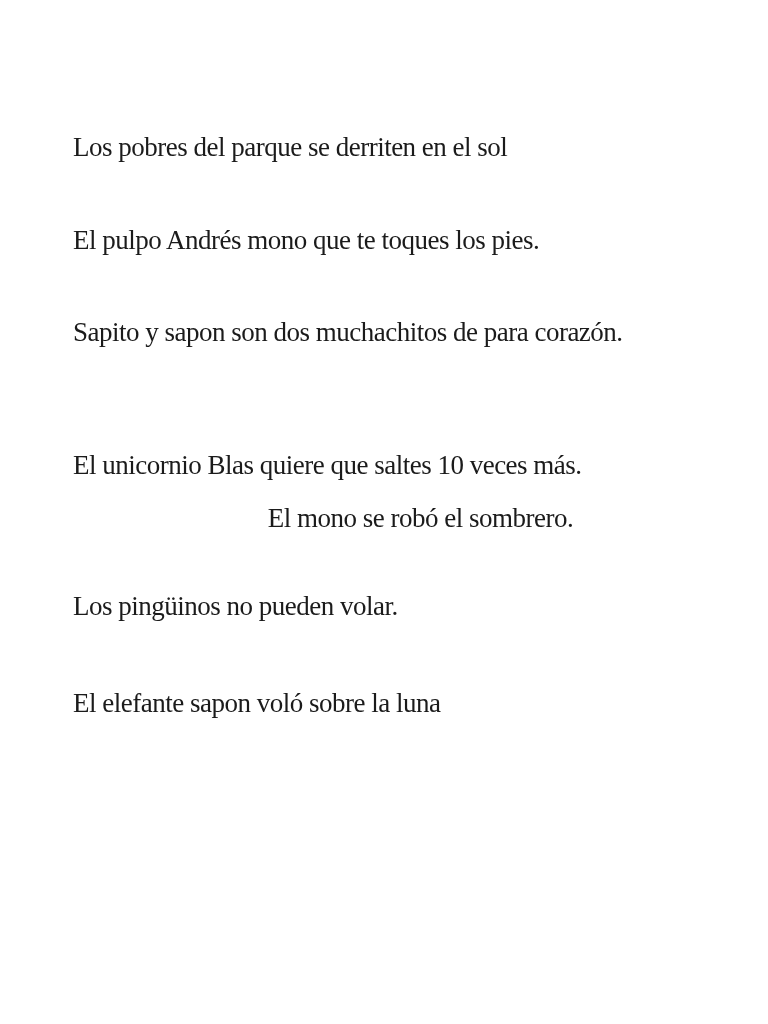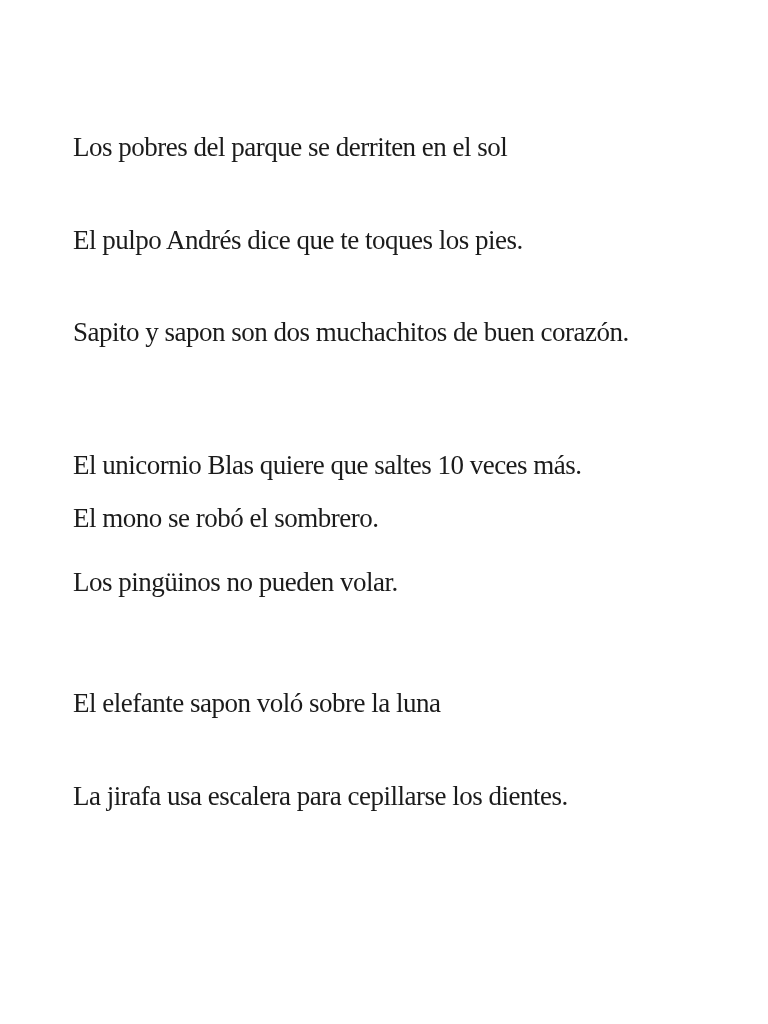--- a/index.html
+++ b/index.html
@@ -32,21 +32,20 @@
     white-space: nowrap;
     font-weight: 400;
   }
 </style>
 </head>
 <body>
 
 <div class="page" style="--page-bg: #ffffff; --text-color: #1b1b1b;">
   <div class="sentences">
       <p class="sentence" style="top: 131px;">Los pobres del parque se derriten en el sol</p>
-      <p class="sentence" style="top: 223.7px;">El pulpo Andrés dice que te toques los pies.</p>
-      <p class="sentence" style="top: 316.4px;">Sapito y sapon son dos muchachitos de buen corazón.</p>
+      <p class="sentence" style="top: 223.7px;">El pulpo Andrés mono que te toques los pies.</p>
+      <p class="sentence" style="top: 316.4px;">Sapito y sapon son dos muchachitos de para corazón.</p>
       <p class="sentence" style="top: 409.1px; margin-top: 40px;">El unicornio Blas quiere que saltes 10 veces más.</p>
-      <p class="sentence" style="top: 501.8px;">El mono se robó el sombrero.</p>
-      <p class="sentence" style="top: 566px;">Los pingüinos no pueden volar.</p>
+      <p class="sentence" style="top: 501.8px; text-align: center;">El mono se robó el sombrero.</p>
+      <p class="sentence" style="top: 590px;">Los pingüinos no pueden volar.</p>
       <p class="sentence" style="top: 687.2px;">El elefante sapon voló sobre la luna</p>
-      <p class="sentence" style="top: 779.9px;">La jirafa usa escalera para cepillarse los dientes.</p>
     </div>
 </div>
 
 </body></html>

